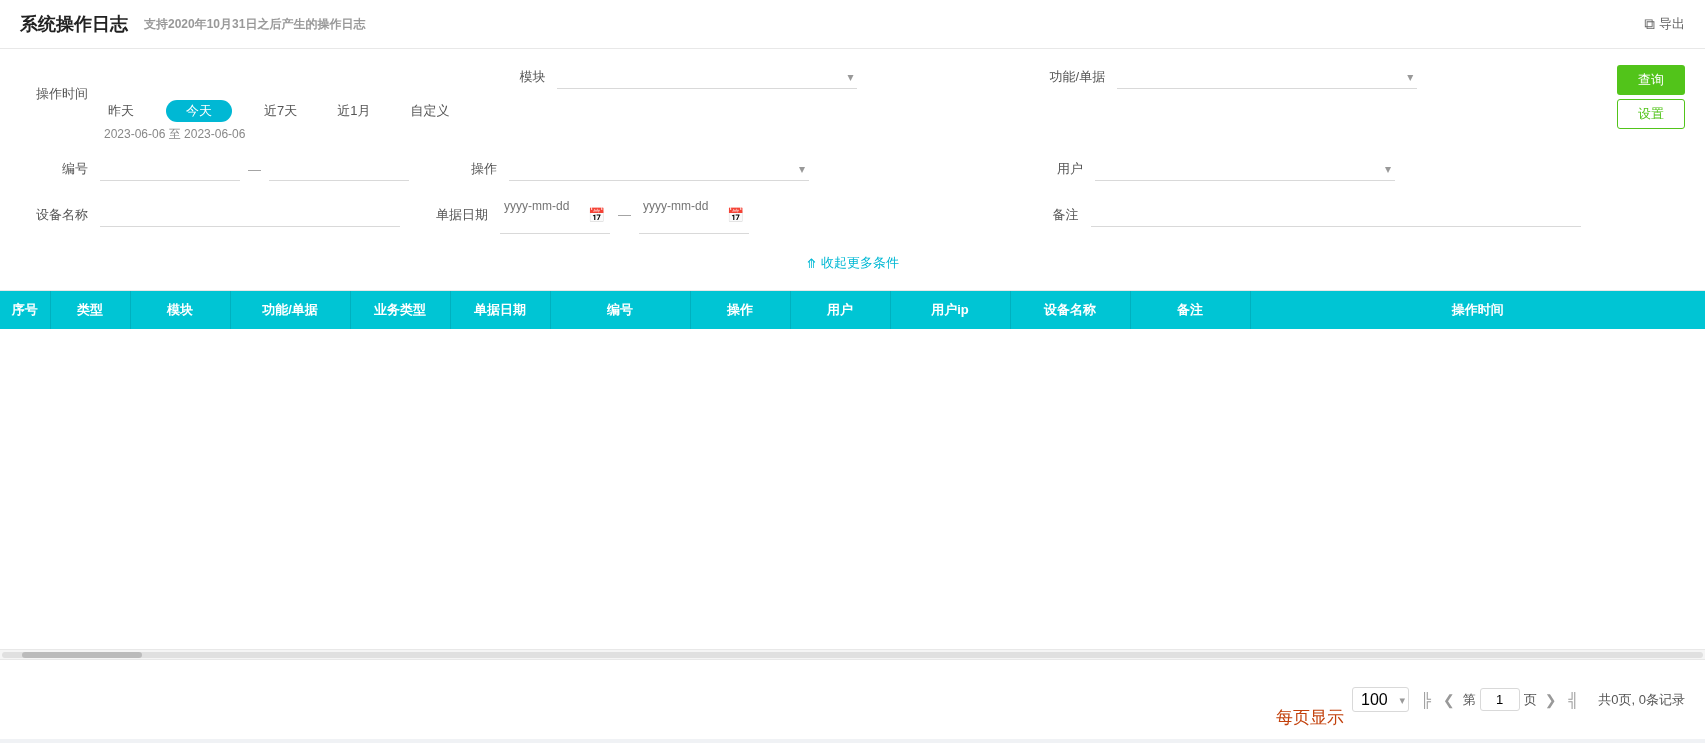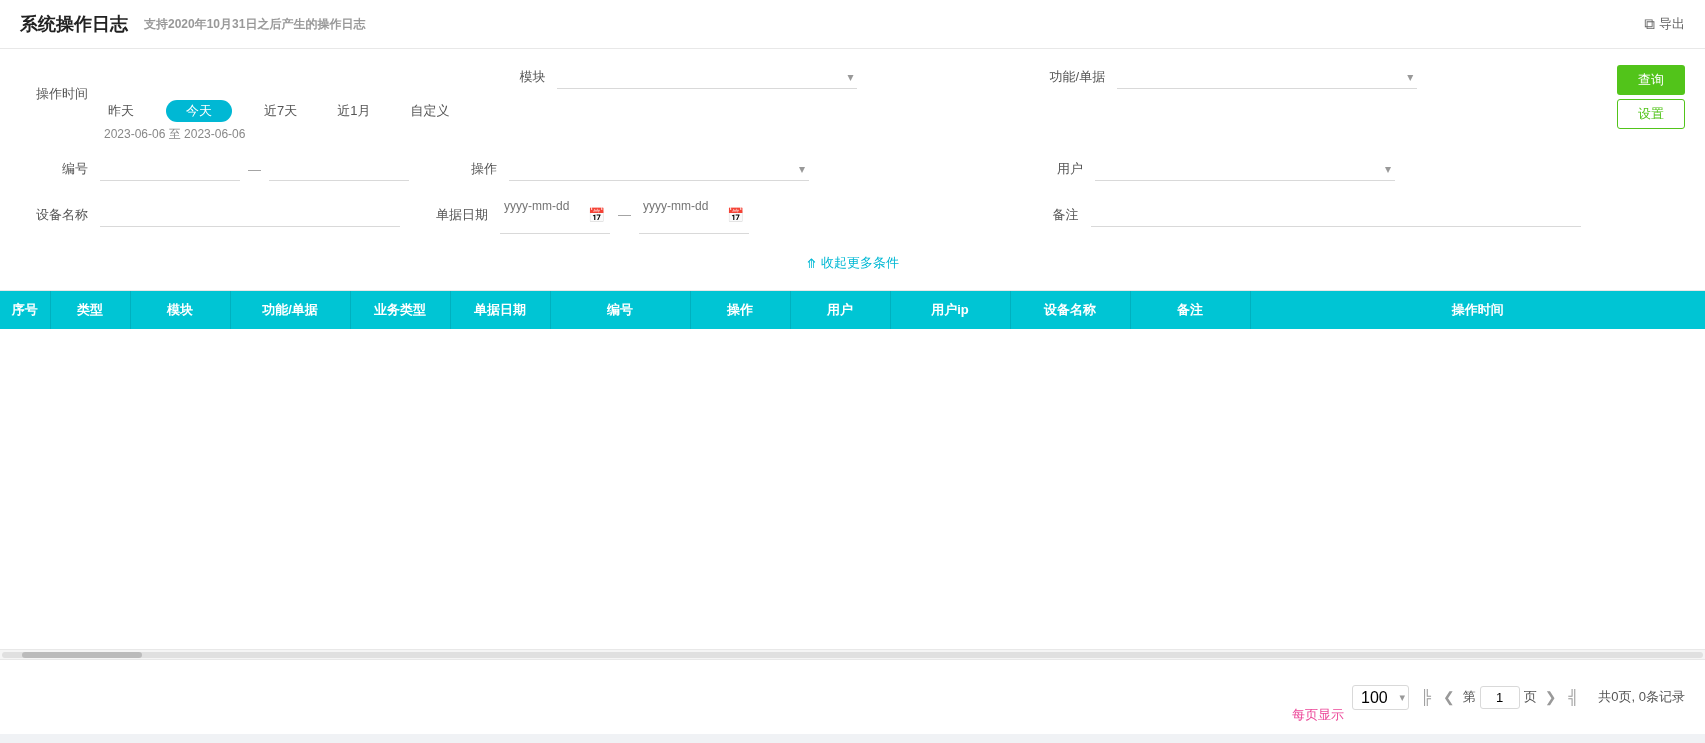--- a/index.html
+++ b/index.html
@@ -213,22 +213,22 @@
       background: #fff;
       border-top: 1px solid #e8e8e8;
       padding: 10px 20px;
       display: flex;
       align-items: center;
       justify-content: flex-end;
       gap: 8px;
     }
 
     .pagination-label {
-      color: #ec4899;
-      font-size: 13px;
+      color: #c2410c;
+      font-size: 17px;
       margin-top: 36px;
     }
 
     .page-size-select {
       border: 1px solid #d9d9d9;
       border-radius: 3px;
       padding: 3px 20px 3px 8px;
       font-size: 16px;
       appearance: none;
       background: transparent;

